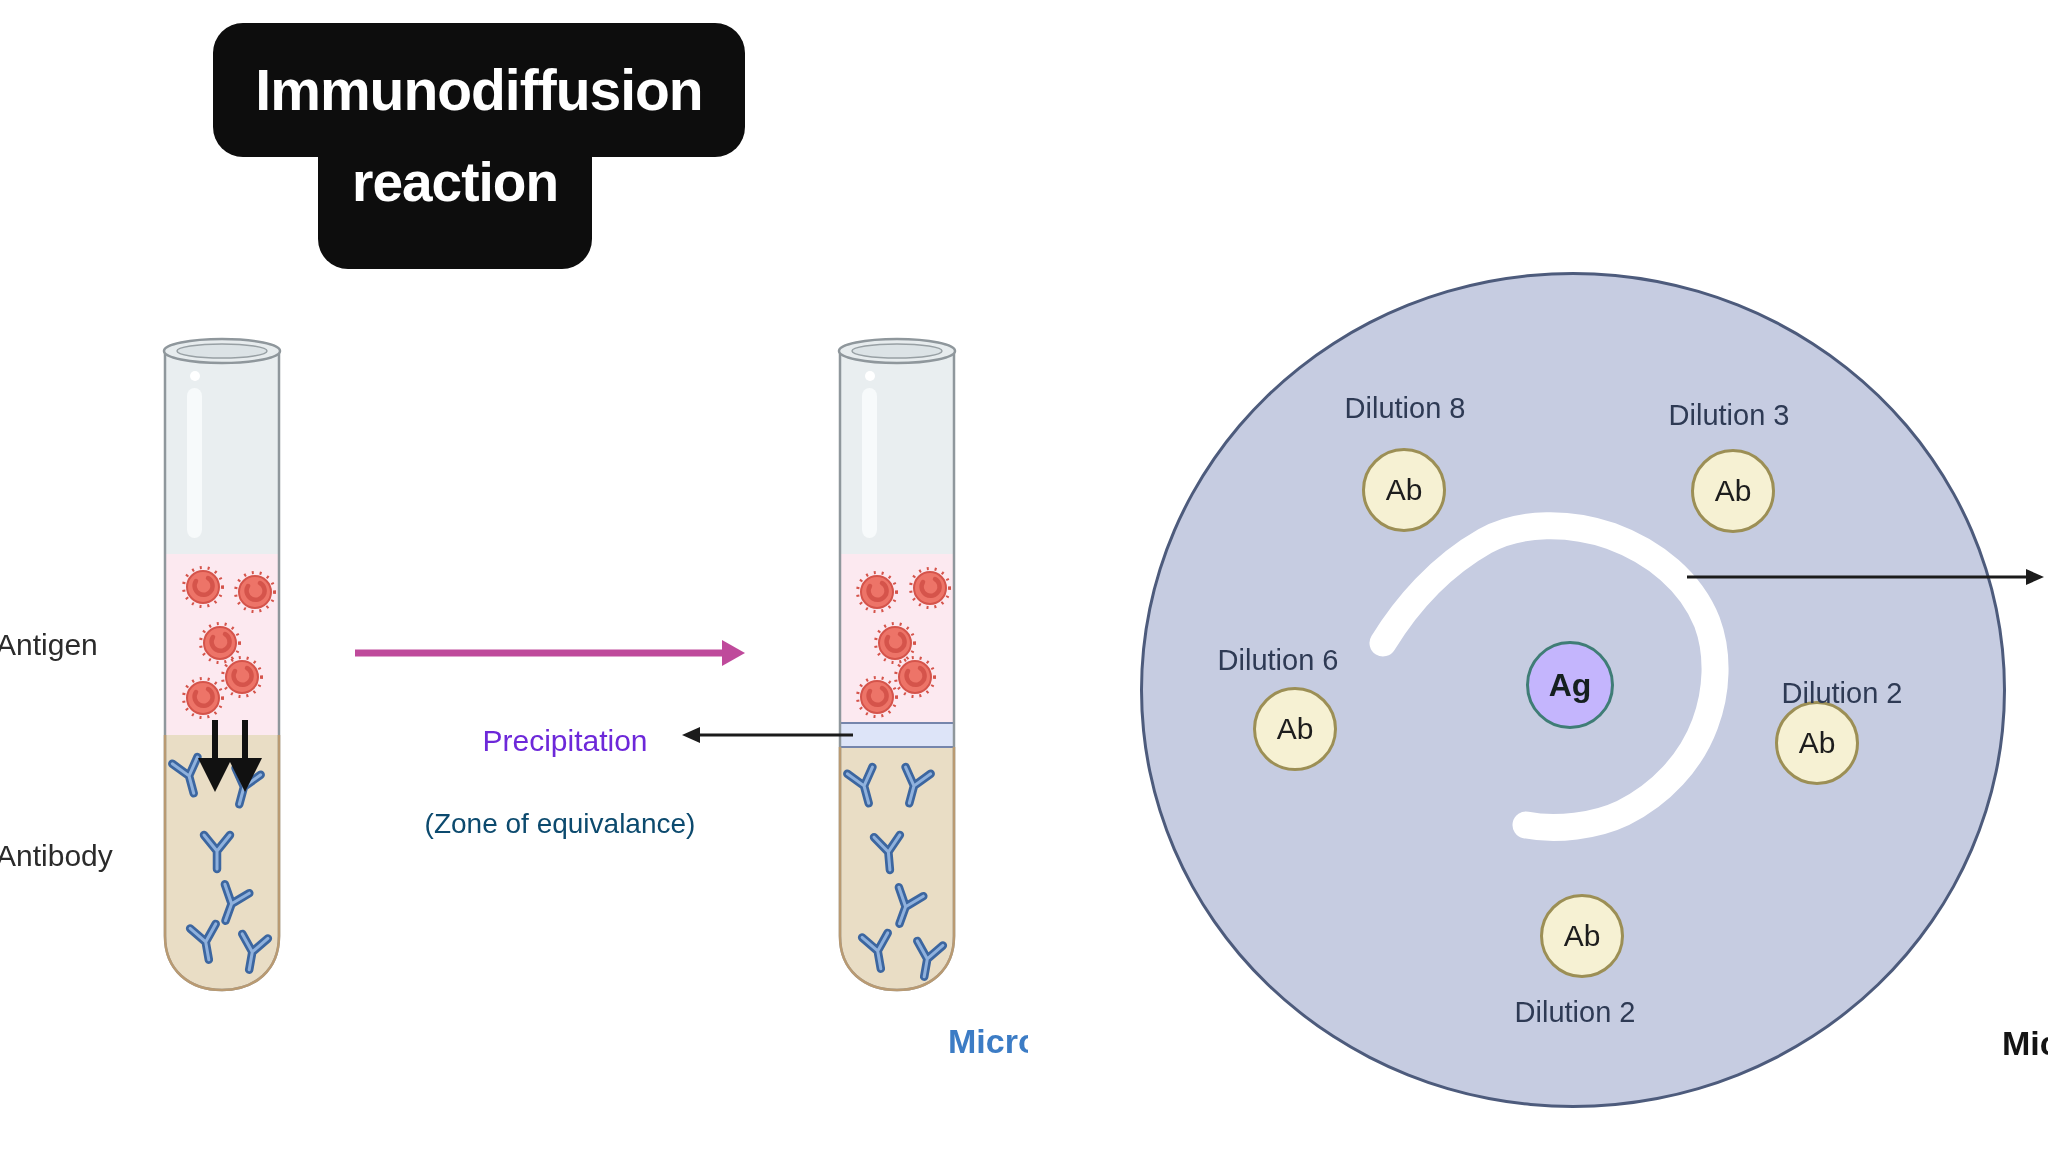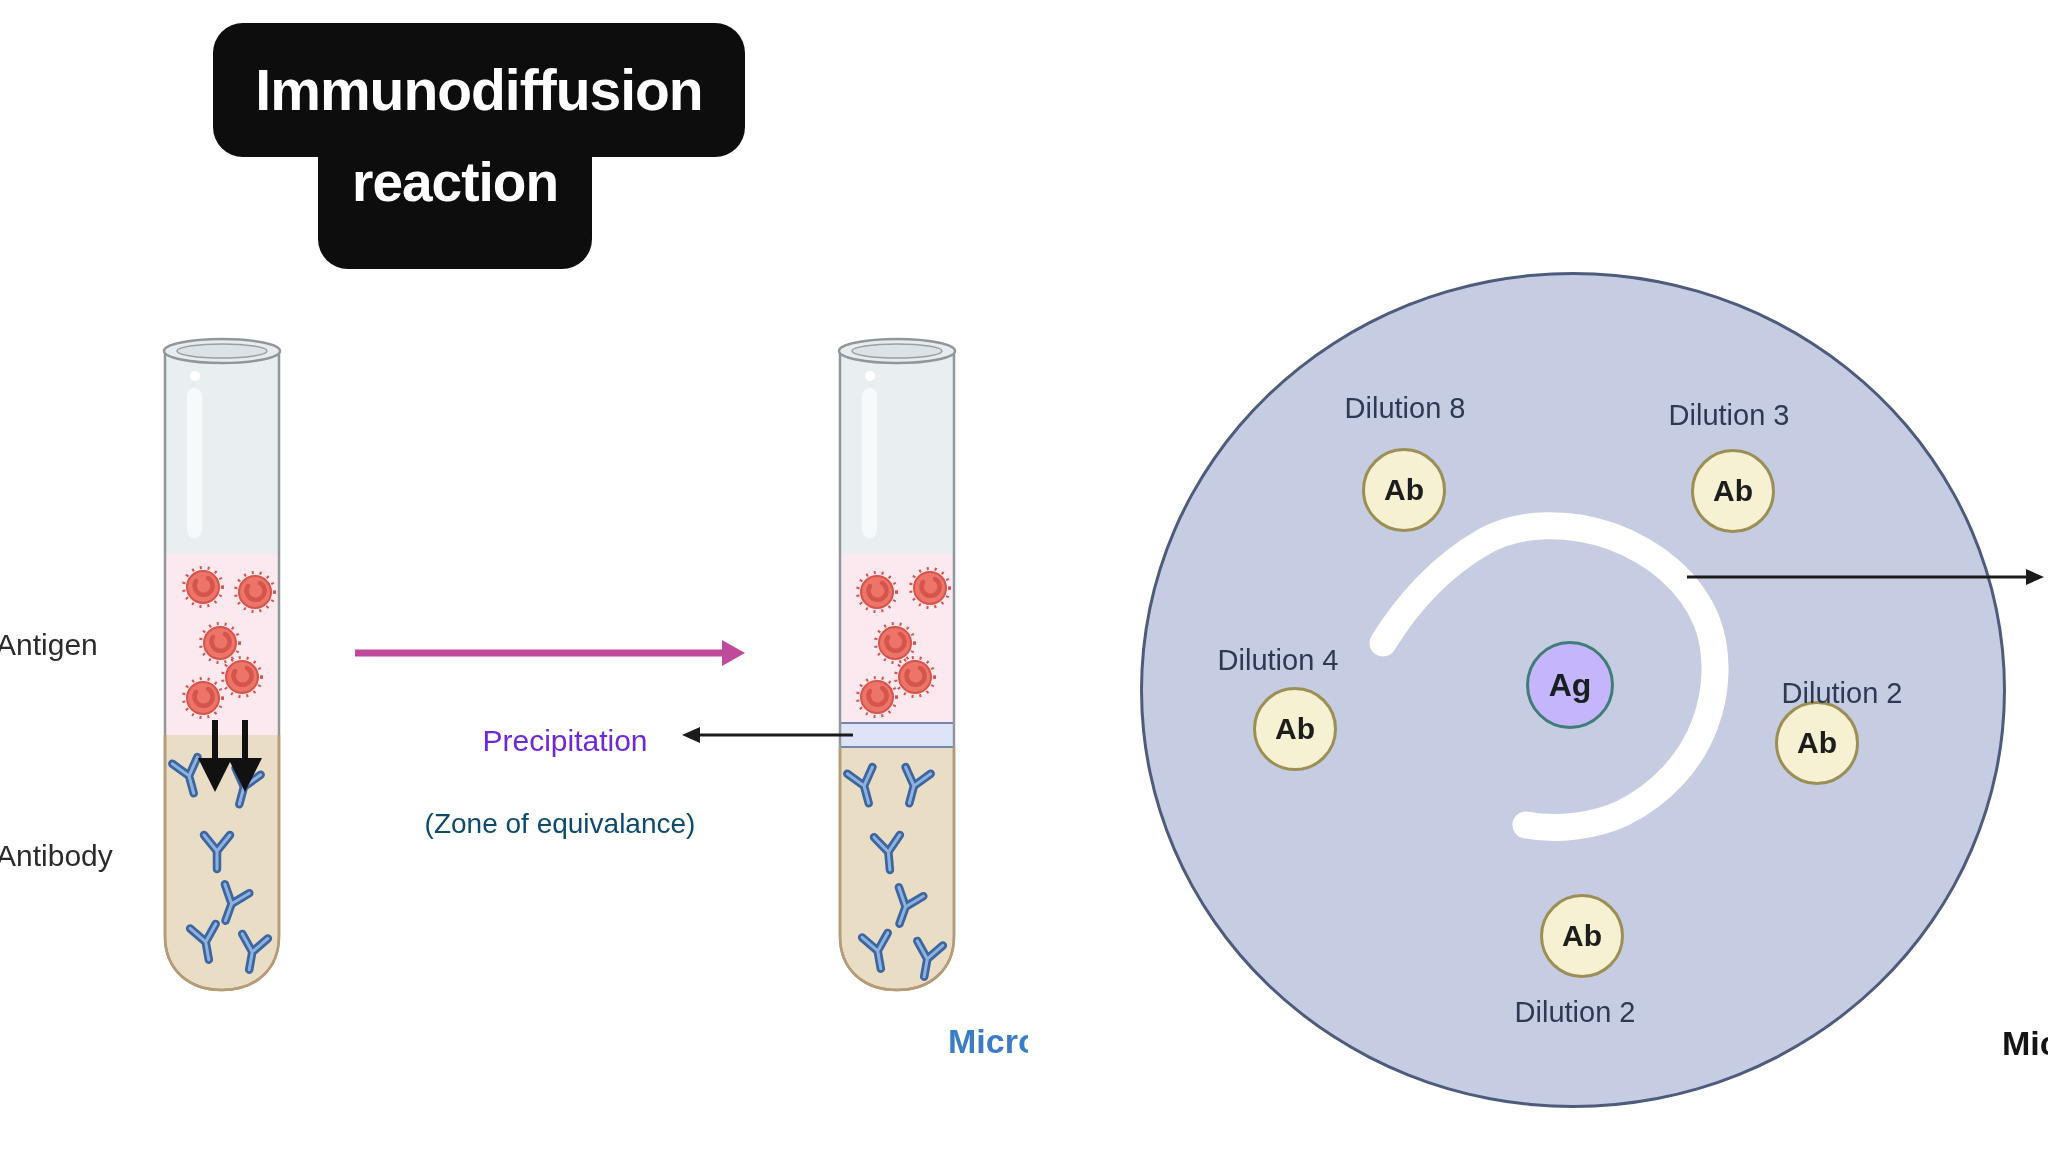--- a/index.html
+++ b/index.html
@@ -31,21 +31,21 @@
 
   
   .dish{
     left:1140px;top:272px;width:866px;height:836px;box-sizing:border-box;
     background:#c6cce1;border:3px solid #4d5b7c;border-radius:50%;
   }
   .well{
     position:absolute;width:84px;height:84px;box-sizing:border-box;border-radius:50%;
     background:#f6f1d3;border:3px solid #9c8f55;
     display:flex;align-items:center;justify-content:center;
-    font-size:30px;font-weight:bold;color:#1d1d1d;
+    font-size:30px;font-weight:normal;color:#1d1d1d;
     transform:translate(-50%,-50%);
   }
   .ag-well{
     position:absolute;width:88px;height:88px;box-sizing:border-box;border-radius:50%;
     background:#c4b5fd;border:3px solid #3f7d76;
     display:flex;align-items:center;justify-content:center;
     font-size:32px;font-weight:bold;color:#15201f;
     transform:translate(-50%,-50%);
   }
   .dilution-label{
@@ -257,21 +257,21 @@
       <span>Ab</span>
     </div>
   <div class="ag-well pos-ag">
       <span>Ag</span>
     </div>
 
   <div class="dilution-label pos-lab-d1">Dilution 2</div>
   <div class="dilution-label pos-lab-d2">Dilution 2</div>
   <div class="dilution-label pos-lab-d3">Dilution 3</div>
   <div class="dilution-label pos-lab-d4">Dilution 8</div>
-  <div class="dilution-label pos-lab-d5">Dilution 4</div>
+  <div class="dilution-label pos-lab-d5">Dilution 6</div>
 </div>
 
 <svg class="abs" style="left:0;top:0;pointer-events:none" width="2048" height="1152">
 
   <g>
     <line x1="355" y1="653" x2="724" y2="653" stroke="#bf4a9b" stroke-width="7"></line>
     <polygon points="722,640 722,666 745,653" fill="#bf4a9b"></polygon>
   </g>
 
   <g>

